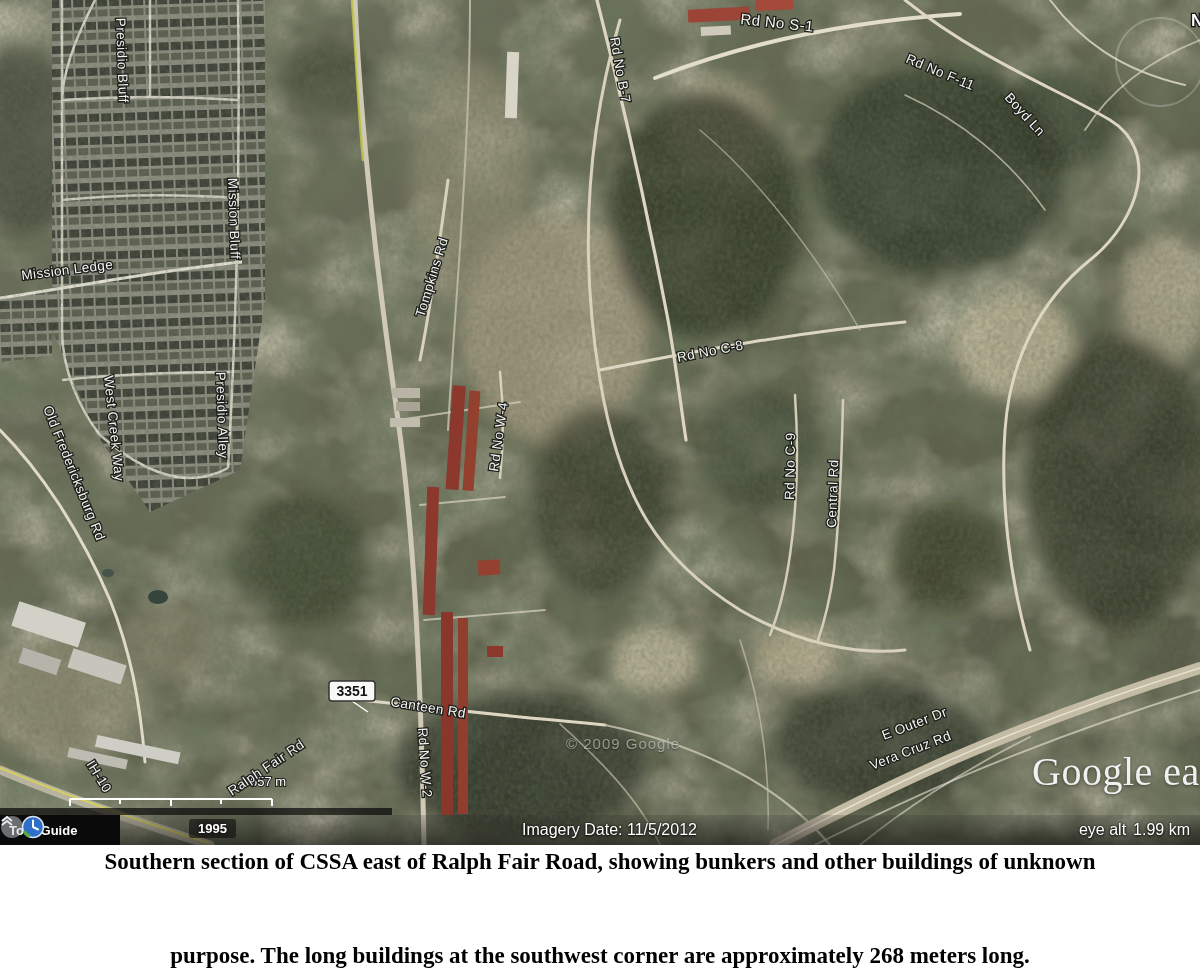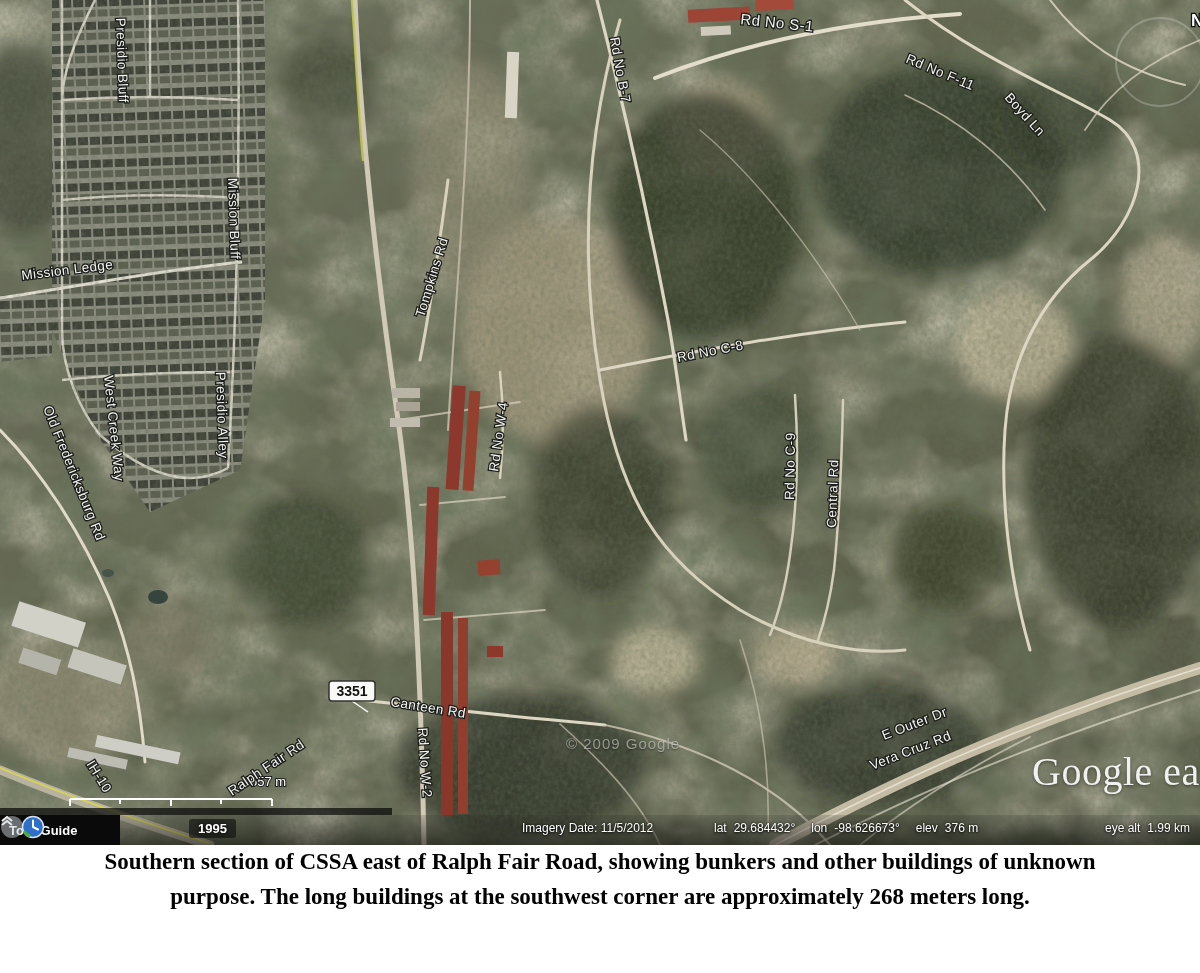--- a/index.html
+++ b/index.html
@@ -17,31 +17,31 @@
   .statusbar{position:absolute;left:0;bottom:0;width:1200px;height:30px;
              background:linear-gradient(to bottom,rgba(40,40,40,0.18),rgba(8,8,8,0.55));}
   .slider-edge{position:absolute;left:0;top:-7px;width:392px;height:7px;background:rgba(8,8,8,0.72);}
   .tourguide{position:absolute;left:0;top:0;height:30px;width:120px;background:#0a0a0a;
              display:flex;align-items:center;gap:7px;padding-left:9px;box-sizing:border-box;cursor:pointer;}
   .tourguide span{color:#fff;font-weight:bold;font-size:13px;text-shadow:0 1px 2px #000;}
   .chev{width:14px;height:12px;}
   .hist-icons{position:absolute;left:128px;top:3px;width:52px;height:24px;}
   .yearbox{position:absolute;left:189px;top:4px;background:rgba(15,15,15,0.62);border-radius:3px;
            padding:2px 9px;color:#fff;font-weight:bold;font-size:13px;text-shadow:0 0 4px #000;cursor:pointer;}
-  .sb-text{position:absolute;top:6px;color:#fff;font-size:12px;white-space:nowrap;
+  .sb-text{position:absolute;top:6px;color:#fff;font-size:16px;white-space:nowrap;
            text-shadow:0 1px 3px rgba(0,0,0,0.95), 0 0 2px rgba(0,0,0,0.8);}
   .sb-imagery{left:522px;}
   .sb-latlon{left:714px;}
   .sb-latlon b, .sb-eye b{font-weight:normal;margin-right:7px;}
   .sb-latlon i{font-style:normal;margin-right:16px;}
   .sb-eye{right:10px;}
   .sb-eye i{font-style:normal;}
   
   .caption{position:absolute;left:0;top:845px;width:1200px;height:128px;background:#fff;
-           display:flex;flex-direction:column;justify-content:flex-start;align-items:center;
+           display:flex;flex-direction:column;justify-content:space-between;align-items:center;
            font-family:"Liberation Serif",serif;font-weight:bold;font-size:23px;color:#000;
            line-height:1.5;text-align:center;}
   
   text.rl{font-family:"Liberation Sans",sans-serif;fill:#f4f4f2;stroke:#1b1d19;stroke-width:2.6px;
           paint-order:stroke;font-size:13.5px;letter-spacing:0.4px;}
   text.rl.big{font-size:15px;}
   text.shield{font-family:"Liberation Sans",sans-serif;font-weight:bold;font-size:14px;fill:#111;}
   text.scale{font-family:"Liberation Sans",sans-serif;font-size:13px;fill:#fff;stroke:#222;
              stroke-width:2.2px;paint-order:stroke;}
   text.compass{font-family:"Liberation Sans",sans-serif;font-weight:bold;font-size:17px;fill:#fff;
@@ -244,23 +244,20 @@
         <span>Tour Guide</span>
       </div>
       <svg class="hist-icons" viewBox="0 0 52 24">
         <circle cx="12" cy="12" r="11" fill="#ccd2d6" opacity="0.5"></circle>
         <circle cx="33" cy="12" r="10.5" fill="#2e6fc9" stroke="#d8e2ee" stroke-width="1.5"></circle>
         <path d="M33,12 L33,5.5 M33,12 L38,14.5" stroke="#fff" stroke-width="2" stroke-linecap="round"></path>
         <path d="M24,16 A10 10 0 0 0 30 21" fill="none" stroke="#4fae3c" stroke-width="3"></path>
       </svg>
       <div class="yearbox">1995</div>
       <div class="sb-text sb-imagery">Imagery Date: 11/5/2012</div>
-      <div class="sb-text sb-latlon">
-        <b>lat</b><i>29.684432°</i><b>lon</b><i>-98.626673°</i><b>elev</b><i>376 m</i>
-      </div>
       <div class="sb-text sb-eye">
         <b>eye alt</b><i>1.99 km</i>
       </div>
     </div>
   </div>
 
   <div class="caption">
     <div>Southern section of CSSA east of Ralph Fair Road, showing bunkers and other buildings of unknown</div>
     <div>purpose. The long buildings at the southwest corner are approximately 268 meters long.</div>
   </div>

